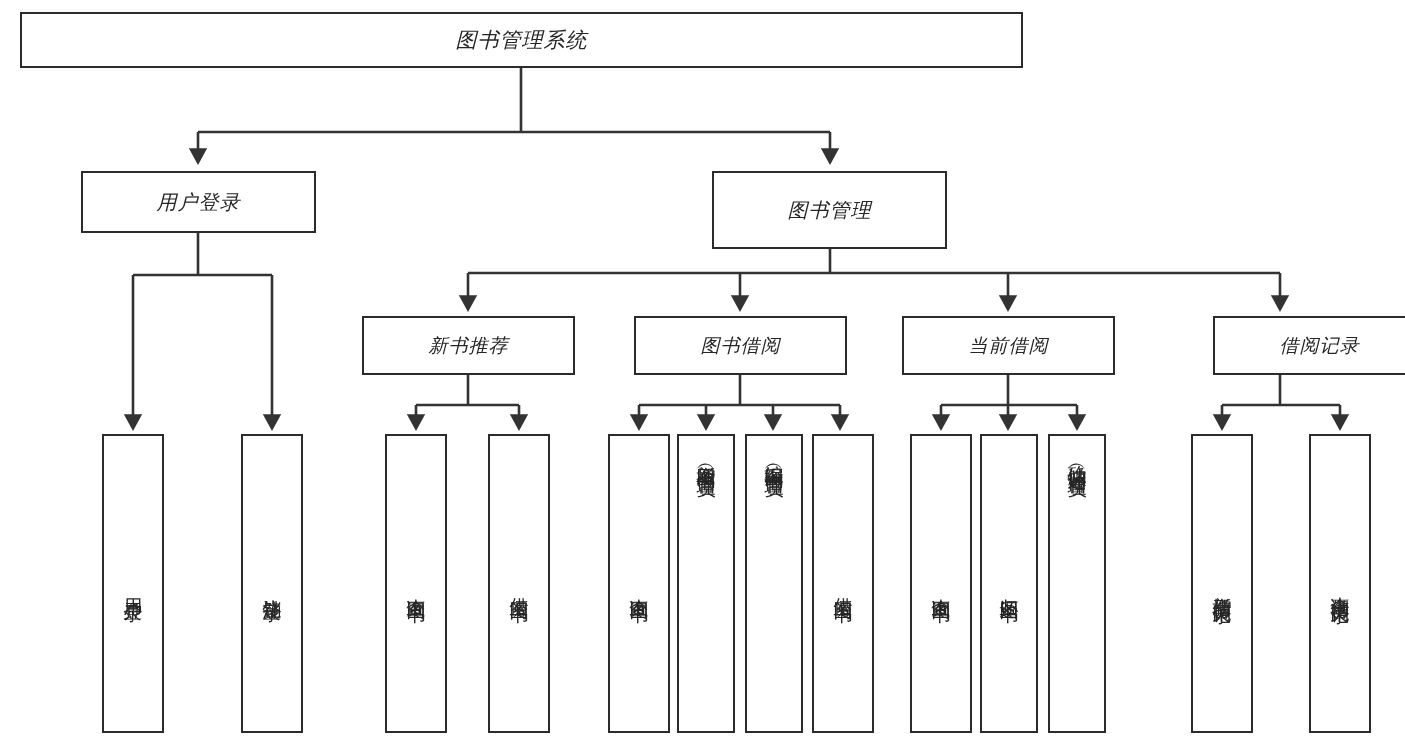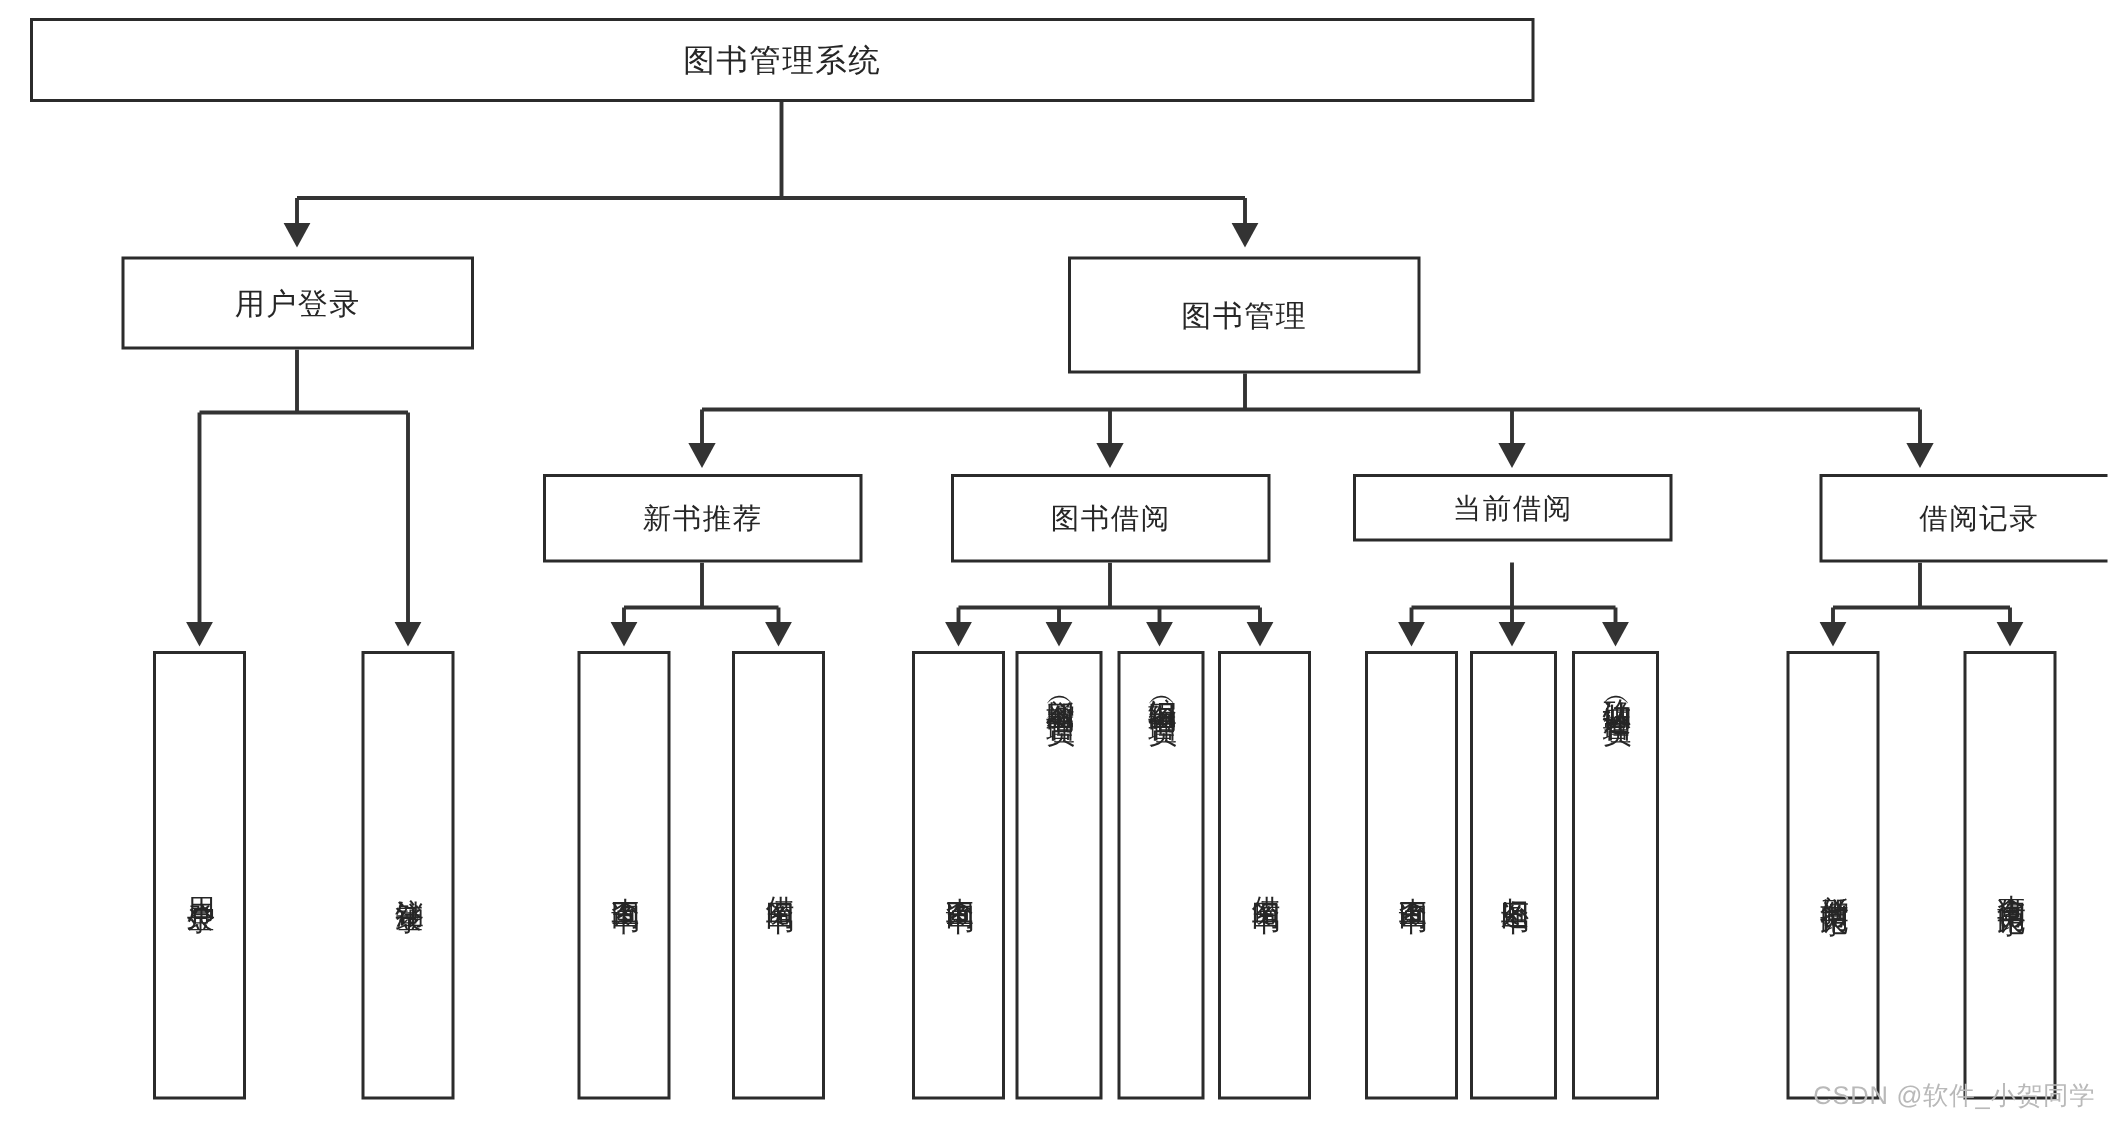--- a/index.html
+++ b/index.html
@@ -54,20 +54,21 @@
     text-orientation:upright;
     -webkit-text-orientation:upright;
     line-height:1.06;
     letter-spacing:2px;
     white-space:nowrap;
     display:block;
   }
   .hlabel{
     white-space:nowrap;
     display:block;
+    font-style:italic;
   }
   .leafwrap{
     width:100%;
     height:100%;
     display:flex;
     align-items:center;
     justify-content:center;
   }
   .leafwrap.top{
     align-items:flex-start;
@@ -153,21 +154,21 @@
   </div>
 
   <div class="node lvl3" style="left:634px; top:316px; width:213px; height:59px;">
     <span class="hlabel">图书借阅</span>
   </div>
 
   <div class="node lvl3" style="left:362px; top:316px; width:213px; height:59px;">
     <span class="hlabel">新书推荐</span>
   </div>
 
-  <div class="node lvl3" style="left:902px; top:316px; width:213px; height:45px;">
+  <div class="node lvl3" style="left:902px; top:316px; width:213px; height:59px;">
     <span class="hlabel">当前借阅</span>
   </div>
 
   <div class="node lvl3" style="left:1173px; top:316px; width:213px; height:59px;margin-left:40px;">
     <span class="hlabel">借阅记录</span>
   </div>
 
   <div class="node leaf" style="left:102px; top:434px; width:62px; height:299px;">
     <div class="leafwrap">
       <span class="vlabel">用户登录</span>
@@ -239,15 +240,14 @@
       <span class="vlabel">新增借阅记录</span>
     </div>
   </div>
 
   <div class="node leaf" style="left:1309px; top:434px; width:62px; height:299px;">
     <div class="leafwrap">
       <span class="vlabel">查询借阅记录</span>
     </div>
   </div>
 
-  <div id="watermark">CSDN @软件_小贺同学</div>
 
 </div>
 
 </body></html>

